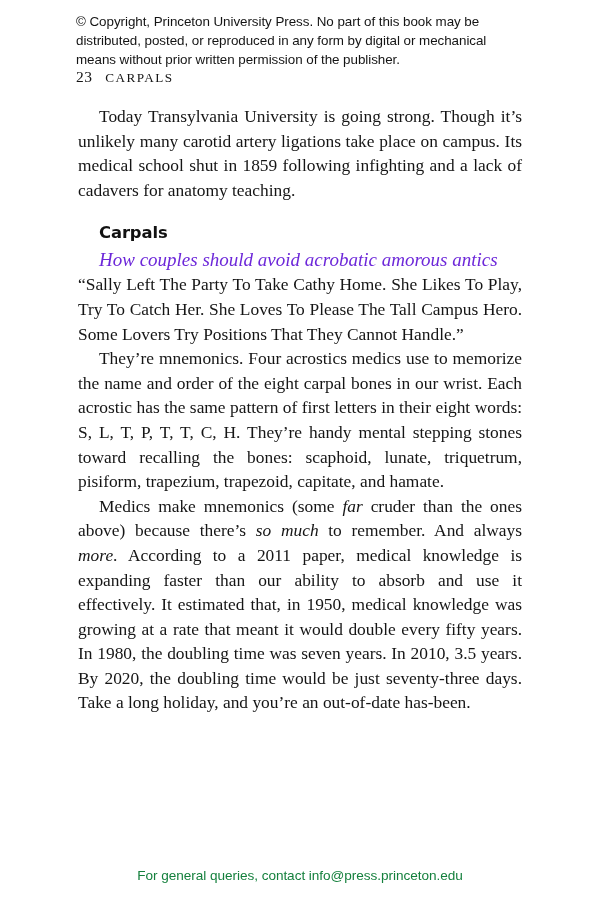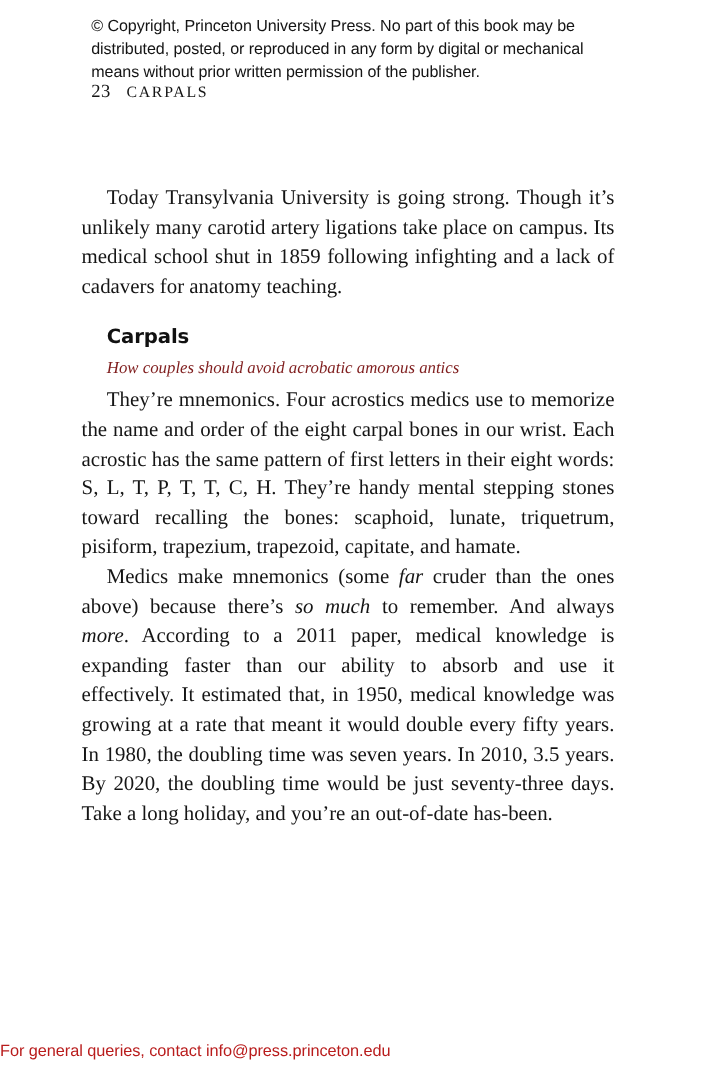--- a/index.html
+++ b/index.html
@@ -47,32 +47,31 @@
   }
   .running-head .chapter {
     margin-left: 13px;
     font-size: 13.2px;
     letter-spacing: 1.45px;
   }
 
   
   .textblock {
     position: absolute;
-    left: 68px;
+    left: 78px;
     top: 104px;
     width: 444px;
     font-family: "Liberation Serif", serif;
     font-size: 17.4px;
     line-height: 24.6px;
     color: #151515;
     text-align: justify;
     text-justify: inter-word;
     -webkit-hyphens: none;
     hyphens: none;
-    margin-top: 48px;
   }
   .textblock p {
     margin: 0;
     text-indent: 21px;
   }
   .textblock p.noindent {
     text-indent: 0;
   }
 
   
@@ -83,39 +82,40 @@
     line-height: 22px;
     color: #111111;
     text-align: left;
     text-indent: 0;
     margin-top: 20px !important;
     letter-spacing: -0.1px;
   }
   .section-subtitle {
     font-family: "Liberation Serif", serif;
     font-style: italic;
-    font-size: 14px;
+    font-size: 19px;
     line-height: 25px;
     text-align: left;
     text-indent: 0;
     margin-top: 3px !important;
-    color: #7f1d1d;
+    color: #6d28d9;
   }
 
   em { }
 
   
   .footer {
     position: absolute;
     left: 0;
     top: 868px;
     width: 600px;
+    text-align: center;
     font-family: "Liberation Sans", sans-serif;
     font-size: 13.6px;
-    color: #b91c1c;
+    color: #15803d;
     letter-spacing: -0.05px;
   }
 </style>
 </head>
 <body>
 
 <div class="page">
 
   <div class="copyright">© Copyright, Princeton University Press. No part of this book may be distributed, posted, or reproduced in any form by digital or mechanical means without prior written permission of the publisher.</div>
 
@@ -124,20 +124,21 @@
   </div>
 
   <div class="textblock">
 
     <p class="indent">Today Transylvania University is going strong. Though it’s unlikely many carotid artery ligations take place on campus. Its medical school shut in 1859 following infighting and a lack of cadavers for anatomy teaching.</p>
 
     <p class="section-heading">Carpals</p>
 
     <p class="section-subtitle">How couples should avoid acrobatic amorous antics</p>
 
+    <p class="noindent">“Sally Left The Party To Take Cathy Home. She Likes To Play, Try To Catch Her. She Loves To Please The Tall Campus Hero. Some Lovers Try Positions That They Cannot Handle.”</p>
 
 
     <p class="indent">They’re mnemonics. Four acrostics medics use to memorize the name and order of the eight carpal bones in our wrist. Each acrostic has the same pattern of first letters in their eight words: S, L, T, P, T, T, C, H. They’re handy mental stepping stones toward recalling the bones: scaphoid, lunate, triquetrum, pisiform, trapezium, trapezoid, capitate, and hamate.</p>
 
     <p class="indent">Medics make mnemonics (some <em>far</em> cruder than the ones above) because there’s <em>so much</em> to remember. And always <em>more</em>. According to a 2011 paper, medical knowledge is expanding faster than our ability to absorb and use it effectively. It estimated that, in 1950, medical knowledge was growing at a rate that meant it would double every fifty years. In 1980, the doubling time was seven years. In 2010, 3.5 years. By 2020, the doubling time would be just seventy-three days. Take a long holiday, and you’re an out-of-date has-been.</p>
 
   </div>
 
   <div class="footer">For general queries, contact info@press.princeton.edu</div>
 

